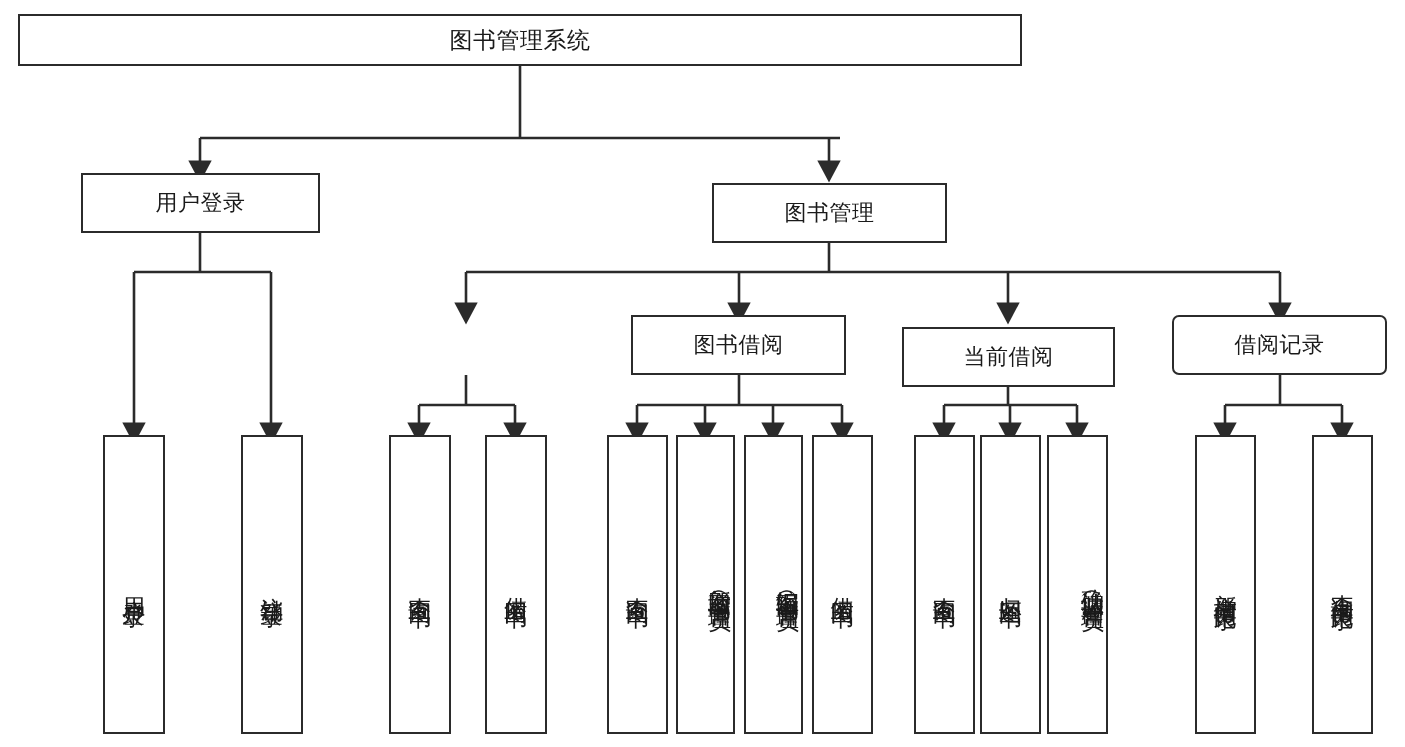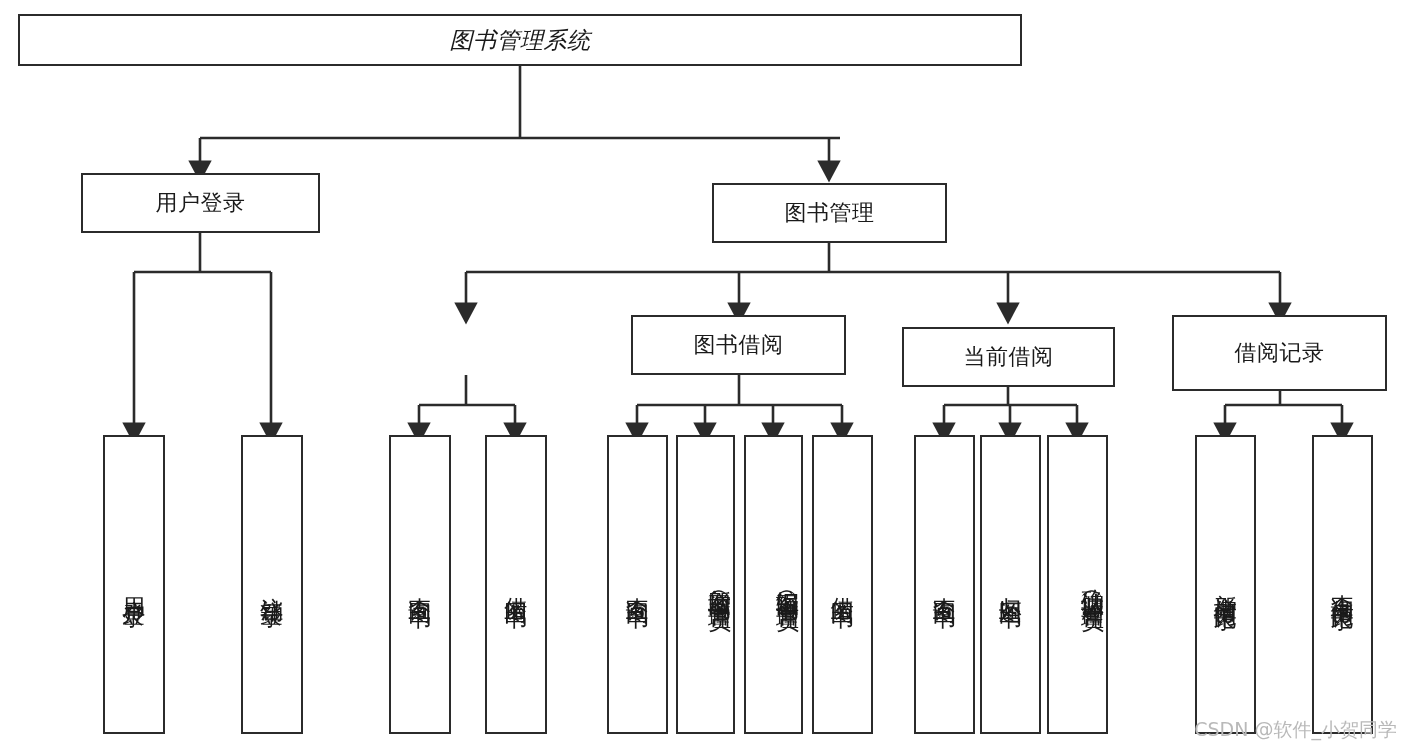--- a/index.html
+++ b/index.html
@@ -34,21 +34,20 @@
     color: #1a1a1a;
   }
   .node .label {
     display: block;
     text-align: center;
     letter-spacing: 0.5px;
   }
   
   .lvl1 {
     font-size: 23px;
-    font-style: italic;
   }
   
   .lvl2 {
     font-size: 22px;
   }
   
   .lvl3 {
     font-size: 22px;
   }
   
@@ -146,21 +145,21 @@
   <div class="node lvl2" style="left:712px; top:183px; width:235px; height:60px;">
     <span class="label">图书管理</span>
   </div>
 
   <div class="node lvl3" style="left:631px; top:315px; width:215px; height:60px;">
     <span class="label">图书借阅</span>
   </div>
   <div class="node lvl3" style="left:902px; top:327px; width:213px; height:60px;">
     <span class="label">当前借阅</span>
   </div>
-  <div class="node lvl3" style="left:1172px; top:315px; width:215px; height:76px;">
+  <div class="node lvl3" style="left:1172px; top:315px; width:215px; height:60px;border-radius:7px;">
     <span class="label">借阅记录</span>
   </div>
 
   <div class="node leaf centered" style="left:103px; top:435px; width:62px; height:299px;">
     <span class="label">用户登录</span>
   </div>
   <div class="node leaf centered" style="left:241px; top:435px; width:62px; height:299px;">
     <span class="label">注销登录</span>
   </div>
 
@@ -194,15 +193,14 @@
     <span class="label">确认归还（管理员）</span>
   </div>
 
   <div class="node leaf centered" style="left:1195px; top:435px; width:61px; height:299px;">
     <span class="label">新增借阅记录</span>
   </div>
   <div class="node leaf centered" style="left:1312px; top:435px; width:61px; height:299px;">
     <span class="label">查询借阅记录</span>
   </div>
 
-  <div id="watermark">CSDN @软件_小贺同学</div>
 
 </div>
 
 </body></html>

